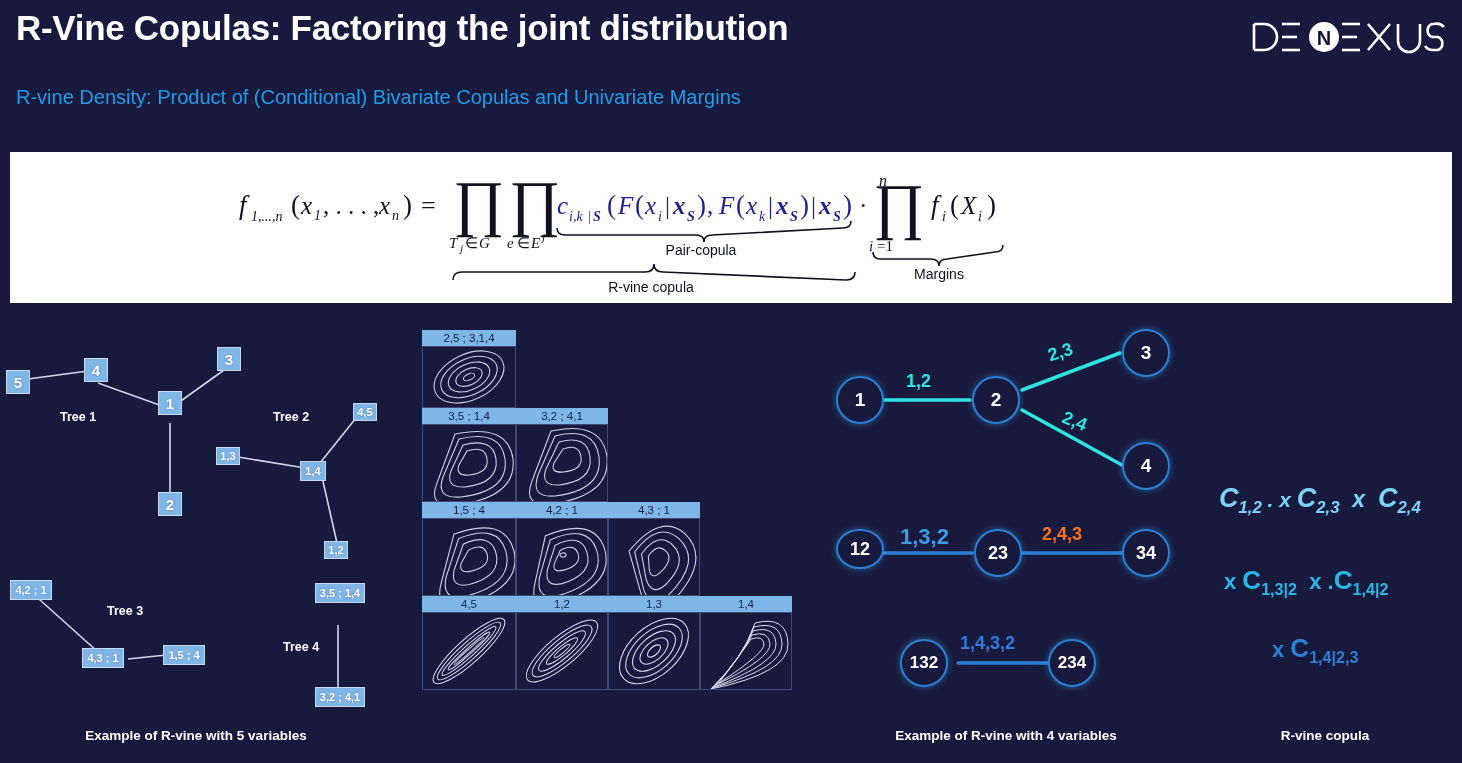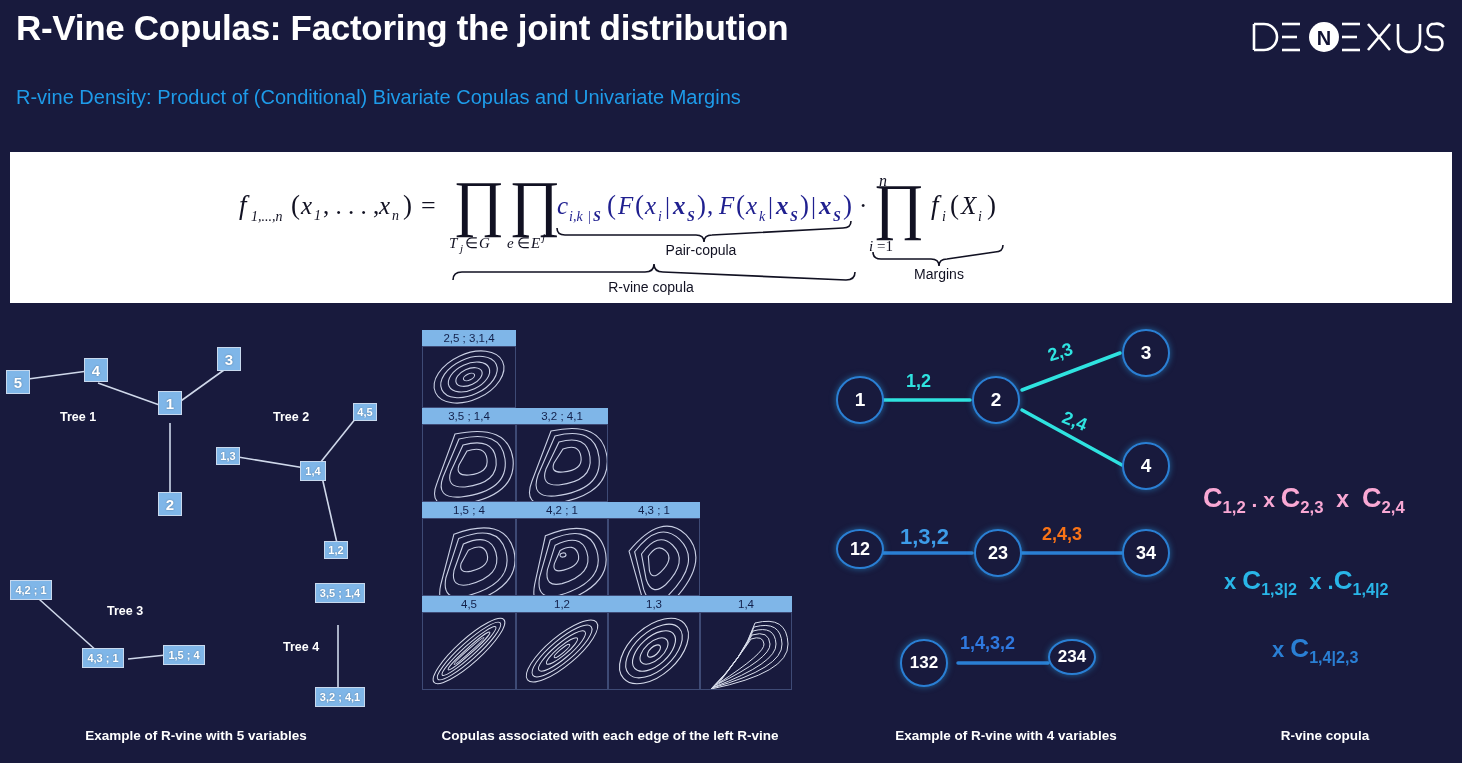--- a/index.html
+++ b/index.html
@@ -404,34 +404,33 @@
     <div class="edgelabel" style="left:238px;top:27px;color:#2fe3e0;font-size:18px;transform:rotate(-18deg);">2,3</div>
     <div class="edgelabel" style="left:252px;top:96px;color:#2fe3e0;font-size:18px;transform:rotate(22deg);">2,4</div>
 
     <div class="cnode" style="left:26px;top:214px;width:48px;height:40px;font-size:18px;">12</div>
     <div class="cnode" style="left:164px;top:214px;width:48px;height:48px;font-size:18px;">23</div>
     <div class="cnode" style="left:312px;top:214px;width:48px;height:48px;font-size:18px;">34</div>
     <div class="edgelabel" style="left:90px;top:209px;color:#3d9ce8;font-size:22px;">1,3,2</div>
     <div class="edgelabel" style="left:232px;top:209px;color:#f97316;font-size:18px;">2,4,3</div>
 
     <div class="cnode" style="left:90px;top:324px;width:48px;height:48px;font-size:17px;">132</div>
-    <div class="cnode" style="left:238px;top:324px;width:48px;height:36px;font-size:17px;">234</div>
+    <div class="cnode" style="left:238px;top:324px;width:48px;height:48px;font-size:17px;">234</div>
     <div class="edgelabel" style="left:150px;top:318px;color:#2f79e0;font-size:18px;">1,4,3,2</div>
   </div>
 
   <div class="panel" id="panel-prod">
-    <div class="prodline" style="left:3px;top:168px;font-size:27px;color:#f9a8d4;">
+    <div class="prodline" style="left:19px;top:168px;font-size:27px;color:#7dd3fc;font-style:italic;">
       <span>C<sub>1,2</sub></span><span style="font-size:21px;"> . x </span><span>C<sub>2,3</sub></span><span style="font-size:23px;">&nbsp; x &nbsp;</span><span>C<sub>2,4</sub></span>
     </div>
     <div class="prodline" style="left:24px;top:250px;font-size:26px;color:#29b6e8;">
       <span style="font-size:22px;">x </span><span>C<sub>1,3|2</sub></span><span style="font-size:22px;">&nbsp; x .</span><span>C<sub>1,4|2</sub></span>
     </div>
     <div class="prodline" style="left:72px;top:318px;font-size:26px;color:#2a7fd4;">
       <span style="font-size:22px;">x </span><span>C<sub>1,4|2,3</sub></span>
     </div>
   </div>
 
   <div class="caption-row caption" id="cap1">Example of R-vine with 5 variables</div>
-  <div class="caption-row caption" id="cap2">Copulas associated with each edge of the left R-vine</div>
   <div class="caption-row caption" id="cap3">Example of R-vine with 4 variables</div>
   <div class="caption-row caption" id="cap4">R-vine copula</div>
 
 </div>
 
 </body></html>

